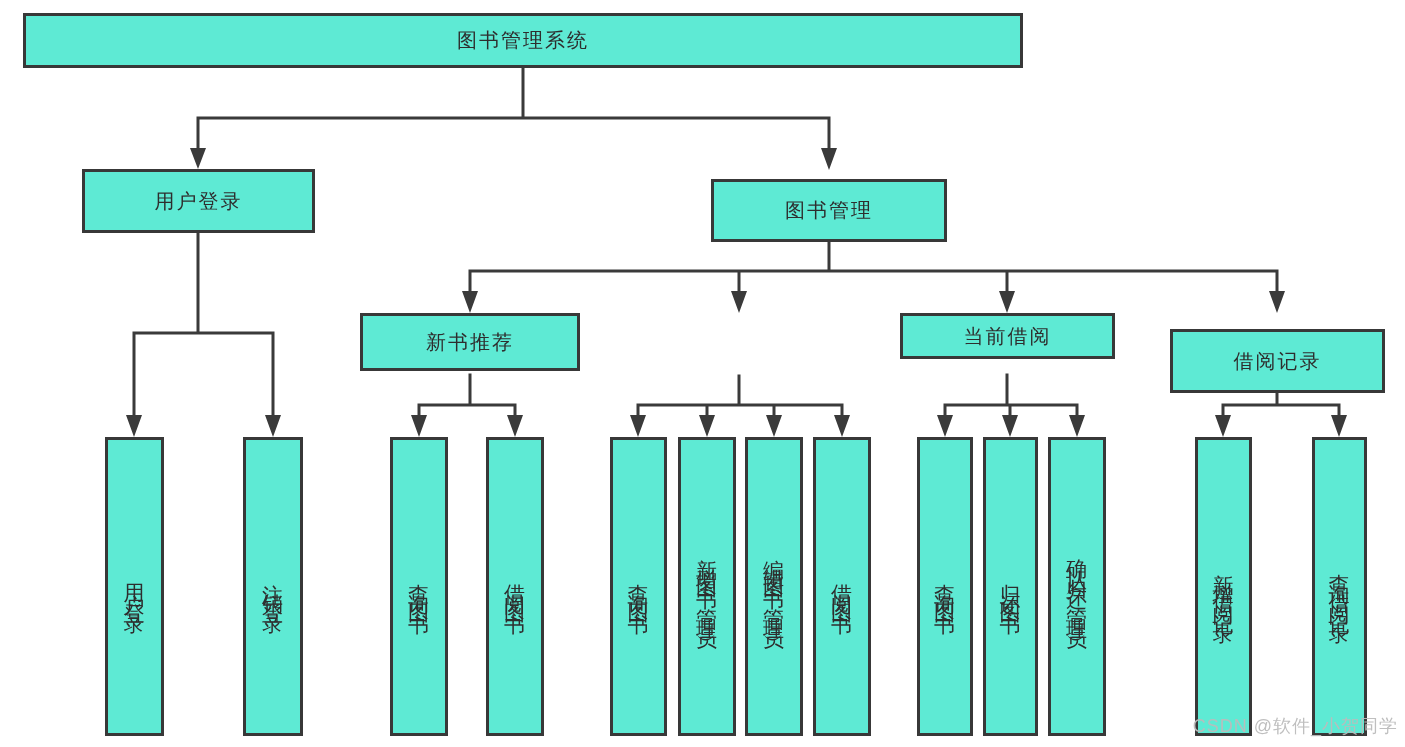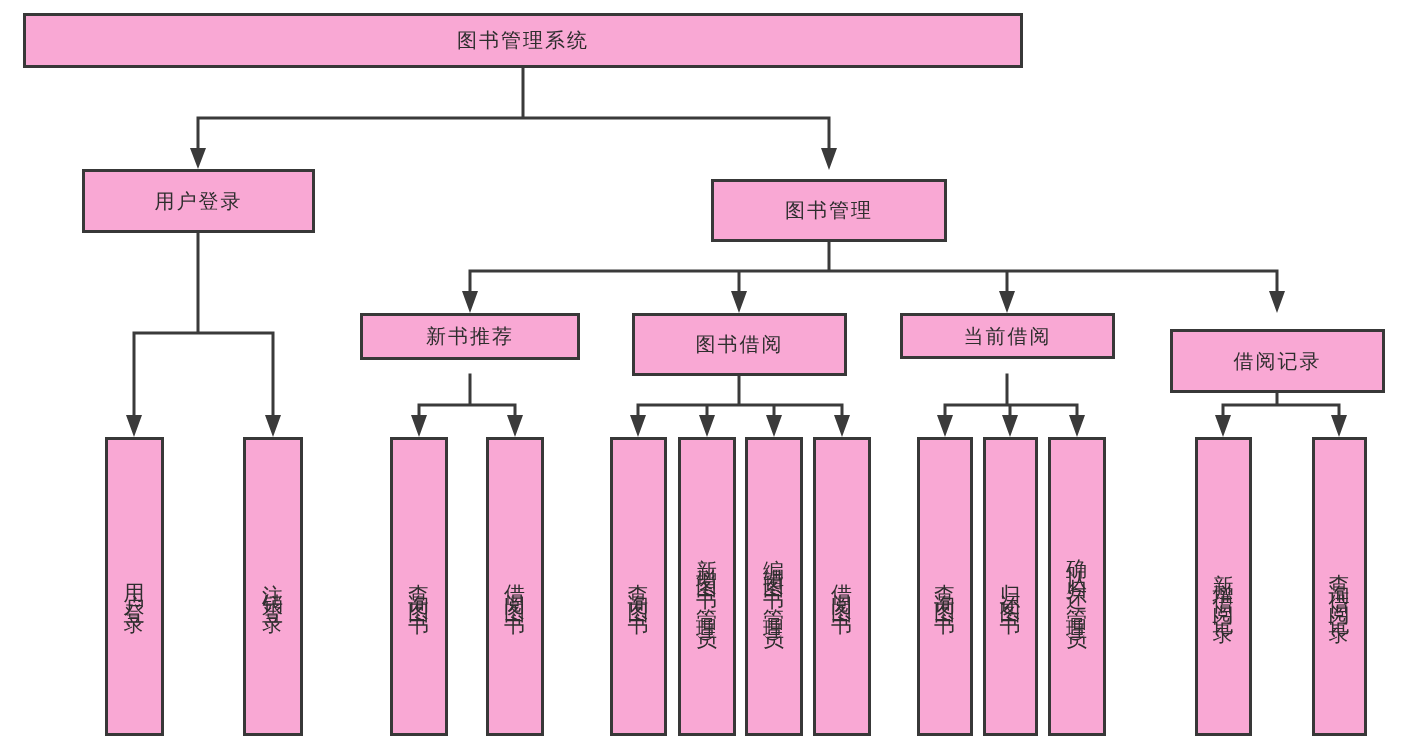--- a/index.html
+++ b/index.html
@@ -24,21 +24,21 @@
     stroke-linecap: square;
   }
   .connectors path.heads {
     fill: #3a3a3a;
     stroke: none;
   }
   .node {
     position: absolute;
     box-sizing: border-box;
     border: 3px solid #383838;
-    background: #f9a8d4;
+    background: #5eead4;
     display: flex;
     align-items: center;
     justify-content: center;
     color: #2e2e2e;
   }
   .hnode { font-size: 20px; letter-spacing: 2px; white-space: nowrap; }
   .vnode span {
     writing-mode: vertical-rl;
     text-orientation: mixed;
     font-size: 21px;
@@ -98,25 +98,22 @@
     <span>图书管理系统</span>
   </div>
 
   <div class="node hnode" style="left:82px; top:169px; width:233px; height:64px;">
     <span>用户登录</span>
   </div>
   <div class="node hnode" style="left:711px; top:179px; width:236px; height:63px;">
     <span>图书管理</span>
   </div>
 
-  <div class="node hnode" style="left:360px; top:313px; width:220px; height:47px;">
+  <div class="node hnode" style="left:360px; top:313px; width:220px; height:58px;">
     <span>新书推荐</span>
-  </div>
-  <div class="node hnode" style="left:632px; top:313px; width:215px; height:63px;">
-    <span>图书借阅</span>
   </div>
   <div class="node hnode" style="left:900px; top:313px; width:215px; height:46px;">
     <span>当前借阅</span>
   </div>
   <div class="node hnode" style="left:1170px; top:329px; width:215px; height:64px;">
     <span>借阅记录</span>
   </div>
 
   <div class="node vnode" style="left:105px; top:437px; width:59px; height:299px;">
     <span>用户登录</span>
@@ -155,14 +152,15 @@
     <span>确认归还（管理员）</span>
   </div>
 
   <div class="node vnode" style="left:1195px; top:437px; width:57px; height:299px;">
     <span>新增借阅记录</span>
   </div>
   <div class="node vnode" style="left:1312px; top:437px; width:55px; height:299px;">
     <span>查询借阅记录</span>
   </div>
 
+  <div class="watermark">CSDN @软件_小贺同学</div>
 
 </div>
 
 </body></html>

